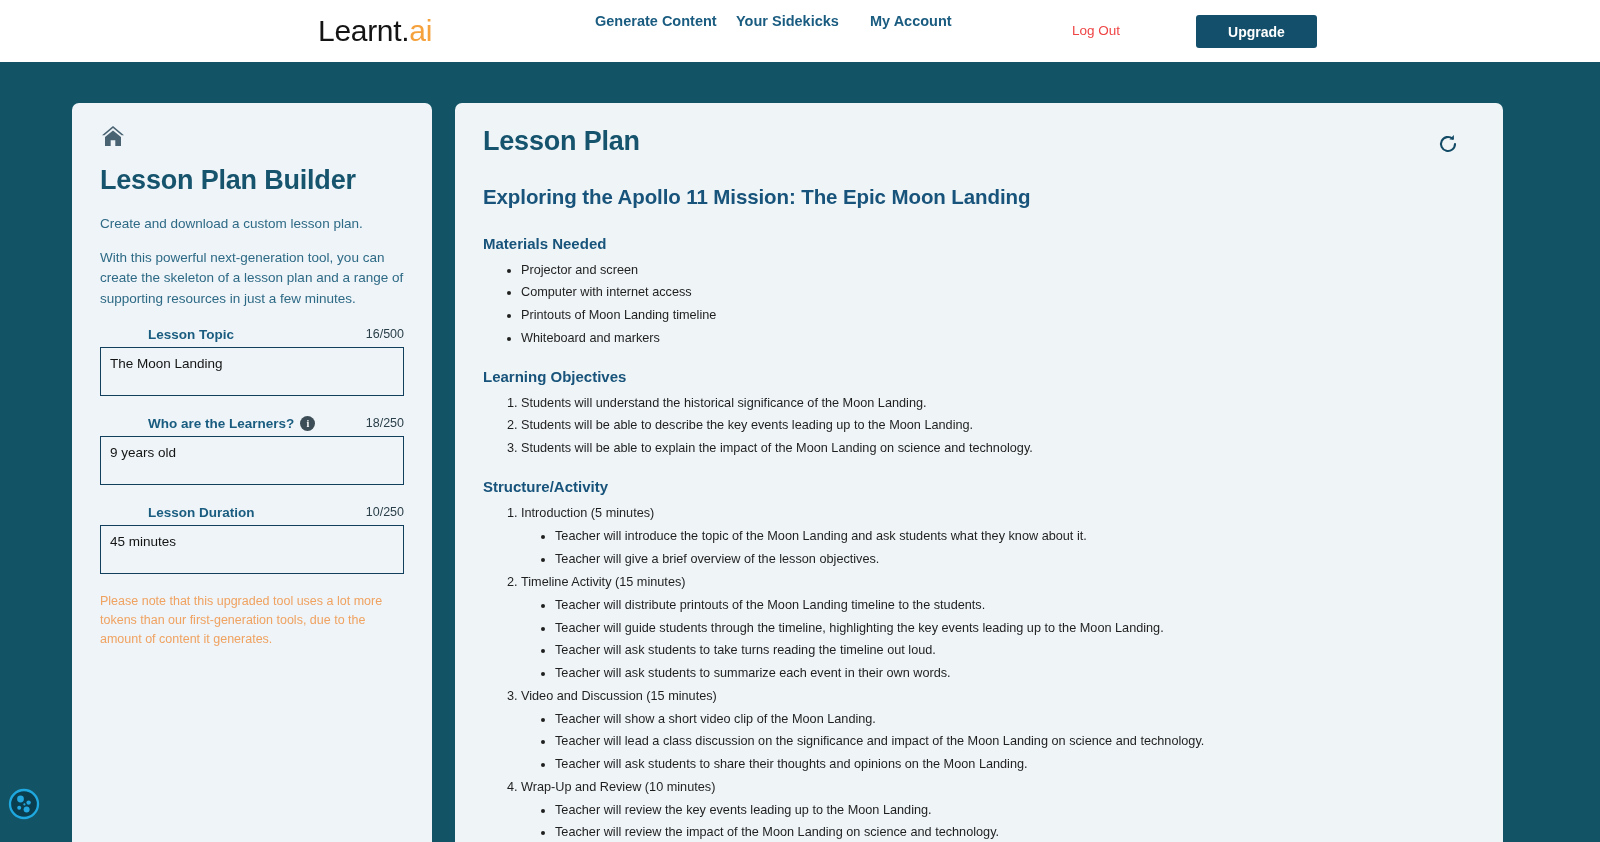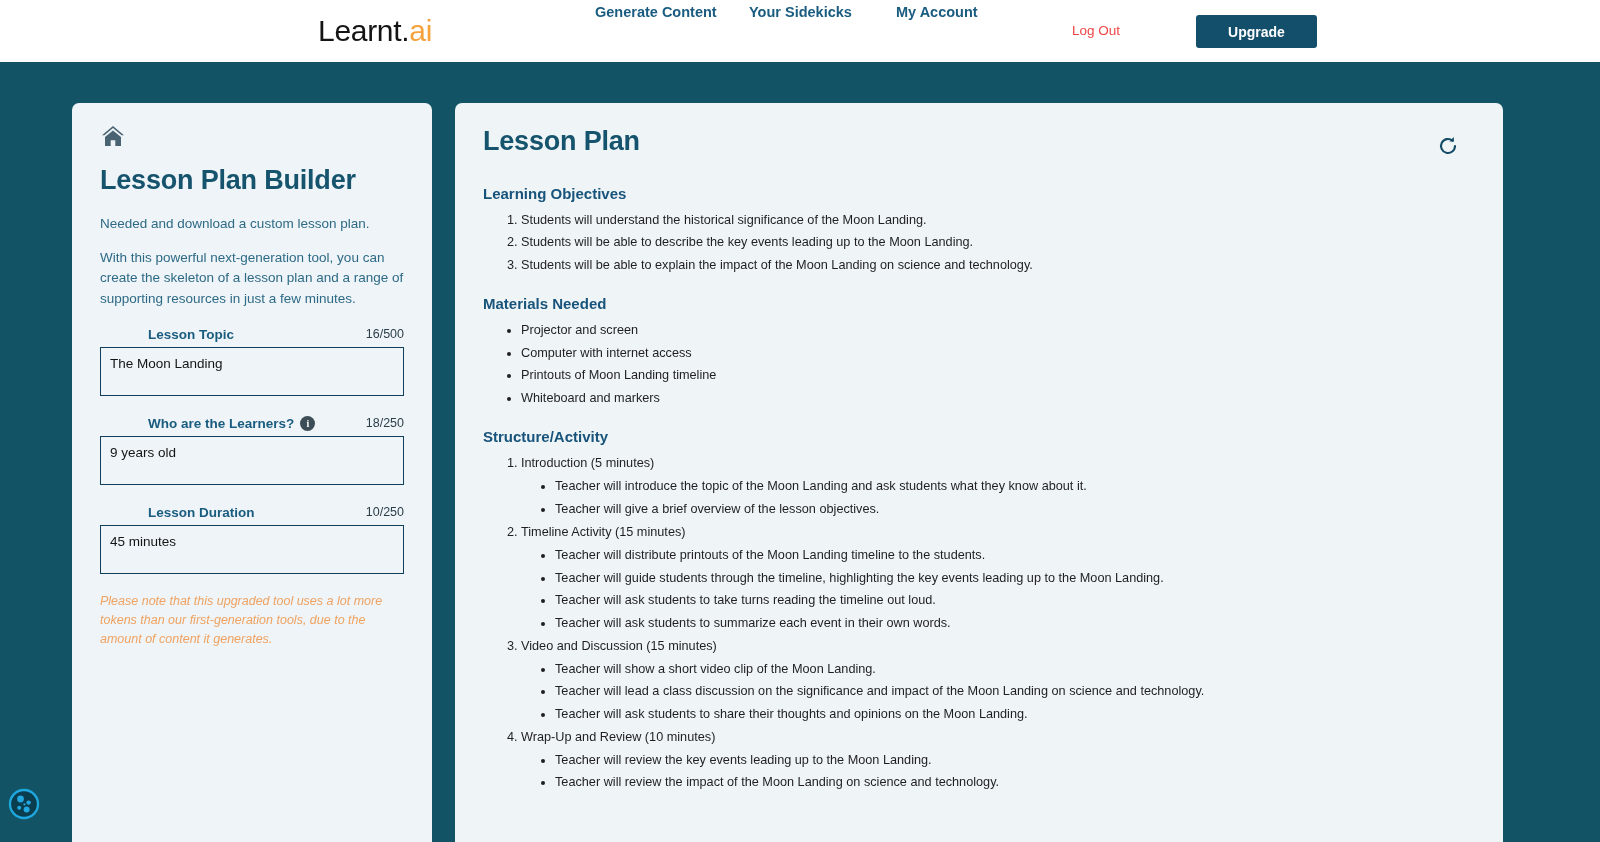--- a/index.html
+++ b/index.html
@@ -35,23 +35,23 @@
     font-weight: 400;
     color: #141414;
     line-height: 1;
     white-space: nowrap;
   }
   .logo .accent { color: #f5a13c; }
 
   .nav-links {
     position: absolute;
     left: 595px;
-    top: 4px;
+    top: 13px;
     display: flex;
-    gap: 16px;
+    gap: 3px;
   }
   .nav-link {
     color: #1a5c80;
     font-size: 14.5px;
     font-weight: 600;
     text-decoration: none;
     white-space: nowrap;
     cursor: pointer;
   }
   .nav-link.nl0 { width: 138px; }
@@ -177,39 +177,38 @@
     outline: none;
     line-height: 1.3;
   }
   .field-input::placeholder { color: #8fa3ad; }
 
   .note {
     margin-top: 14px;
     font-size: 12.5px;
     color: #f0a261;
     line-height: 1.5;
-    font-style: italic;
   }
 
   
   .content-panel {
     position: absolute;
     left: 455px;
     top: 41px;
     width: 1048px;
     height: 739px;
     background: #eff4f7;
     border-radius: 7px 7px 0 0;
     padding: 24px 28px 0 28px;
     overflow: hidden;
   }
 
   .content-head {
     display: flex;
-    align-items: flex-end;
+    align-items: center;
     justify-content: space-between;
   }
   .content-title {
     font-size: 27px;
     font-weight: 700;
     color: #16536d;
     letter-spacing: -0.2px;
     line-height: 1.1;
   }
   .refresh-btn {
@@ -288,21 +287,21 @@
 <div class="page">
 
   <div class="side-panel">
 
     <svg class="home-icon" viewBox="0 0 24 22">
       <path d="M12 1 L23 10.2 L20.6 10.2 L12 3.1 L3.4 10.2 L1 10.2 Z" fill="#4a6373"></path>
       <path d="M12 5.4 L20 12.1 L20 21 L14.3 21 L14.3 15.3 L9.7 15.3 L9.7 21 L4 21 L4 12.1 Z" fill="#4a6373"></path>
     </svg>
 
     <div class="panel-title">Lesson Plan Builder</div>
-    <div class="panel-sub">Needed and download a custom lesson plan.</div>
+    <div class="panel-sub">Create and download a custom lesson plan.</div>
     <div class="panel-desc">With this powerful next-generation tool, you can create the skeleton of a lesson plan and a range of supporting resources in just a few minutes.</div>
 
     <div class="field">
       <div class="field-head">
         <span class="field-label">Lesson Topic</span>
         <span class="field-count">16/500</span>
       </div>
       <textarea class="field-input" placeholder="" style="">The Moon Landing</textarea>
     </div>
 
@@ -333,37 +332,38 @@
       <div class="content-title">Lesson Plan</div>
       <button class="refresh-btn">
         <svg viewBox="0 0 22 22" width="22" height="22">
           <path d="M18 11 A7 7 0 1 1 15.6 5.7" fill="none" stroke="#134a66" stroke-width="2.1" stroke-linecap="round"></path>
           <path d="M16.9 1.9 L16.9 6.4 L12.4 6.4 Z" fill="#134a66"></path>
         </svg>
       </button>
     </div>
 
     <div class="doc">
+      <div class="doc-title">Exploring the Apollo 11 Mission: The Epic Moon Landing</div>
       <div id="doc-sections">
-          <div class="sec">
-            <div class="doc-h2">Learning Objectives</div>
-            <ol>
-              <li>Students will understand the historical significance of the Moon Landing.</li>
-              <li>Students will be able to describe the key events leading up to the Moon Landing.</li>
-              <li>Students will be able to explain the impact of the Moon Landing on science and technology.</li>
-            </ol>
-          </div>
           <div class="sec">
             <div class="doc-h2">Materials Needed</div>
             <ul>
               <li>Projector and screen</li>
               <li>Computer with internet access</li>
               <li>Printouts of Moon Landing timeline</li>
               <li>Whiteboard and markers</li>
             </ul>
+          </div>
+          <div class="sec">
+            <div class="doc-h2">Learning Objectives</div>
+            <ol>
+              <li>Students will understand the historical significance of the Moon Landing.</li>
+              <li>Students will be able to describe the key events leading up to the Moon Landing.</li>
+              <li>Students will be able to explain the impact of the Moon Landing on science and technology.</li>
+            </ol>
           </div>
           <div class="sec">
             <div class="doc-h2">Structure/Activity</div>
             <ol>
               <li>Introduction (5 minutes)<ul>
                   <li>Teacher will introduce the topic of the Moon Landing and ask students what they know about it.</li>
                   <li>Teacher will give a brief overview of the lesson objectives.</li>
                 </ul></li>
               <li>Timeline Activity (15 minutes)<ul>
                   <li>Teacher will distribute printouts of the Moon Landing timeline to the students.</li>

